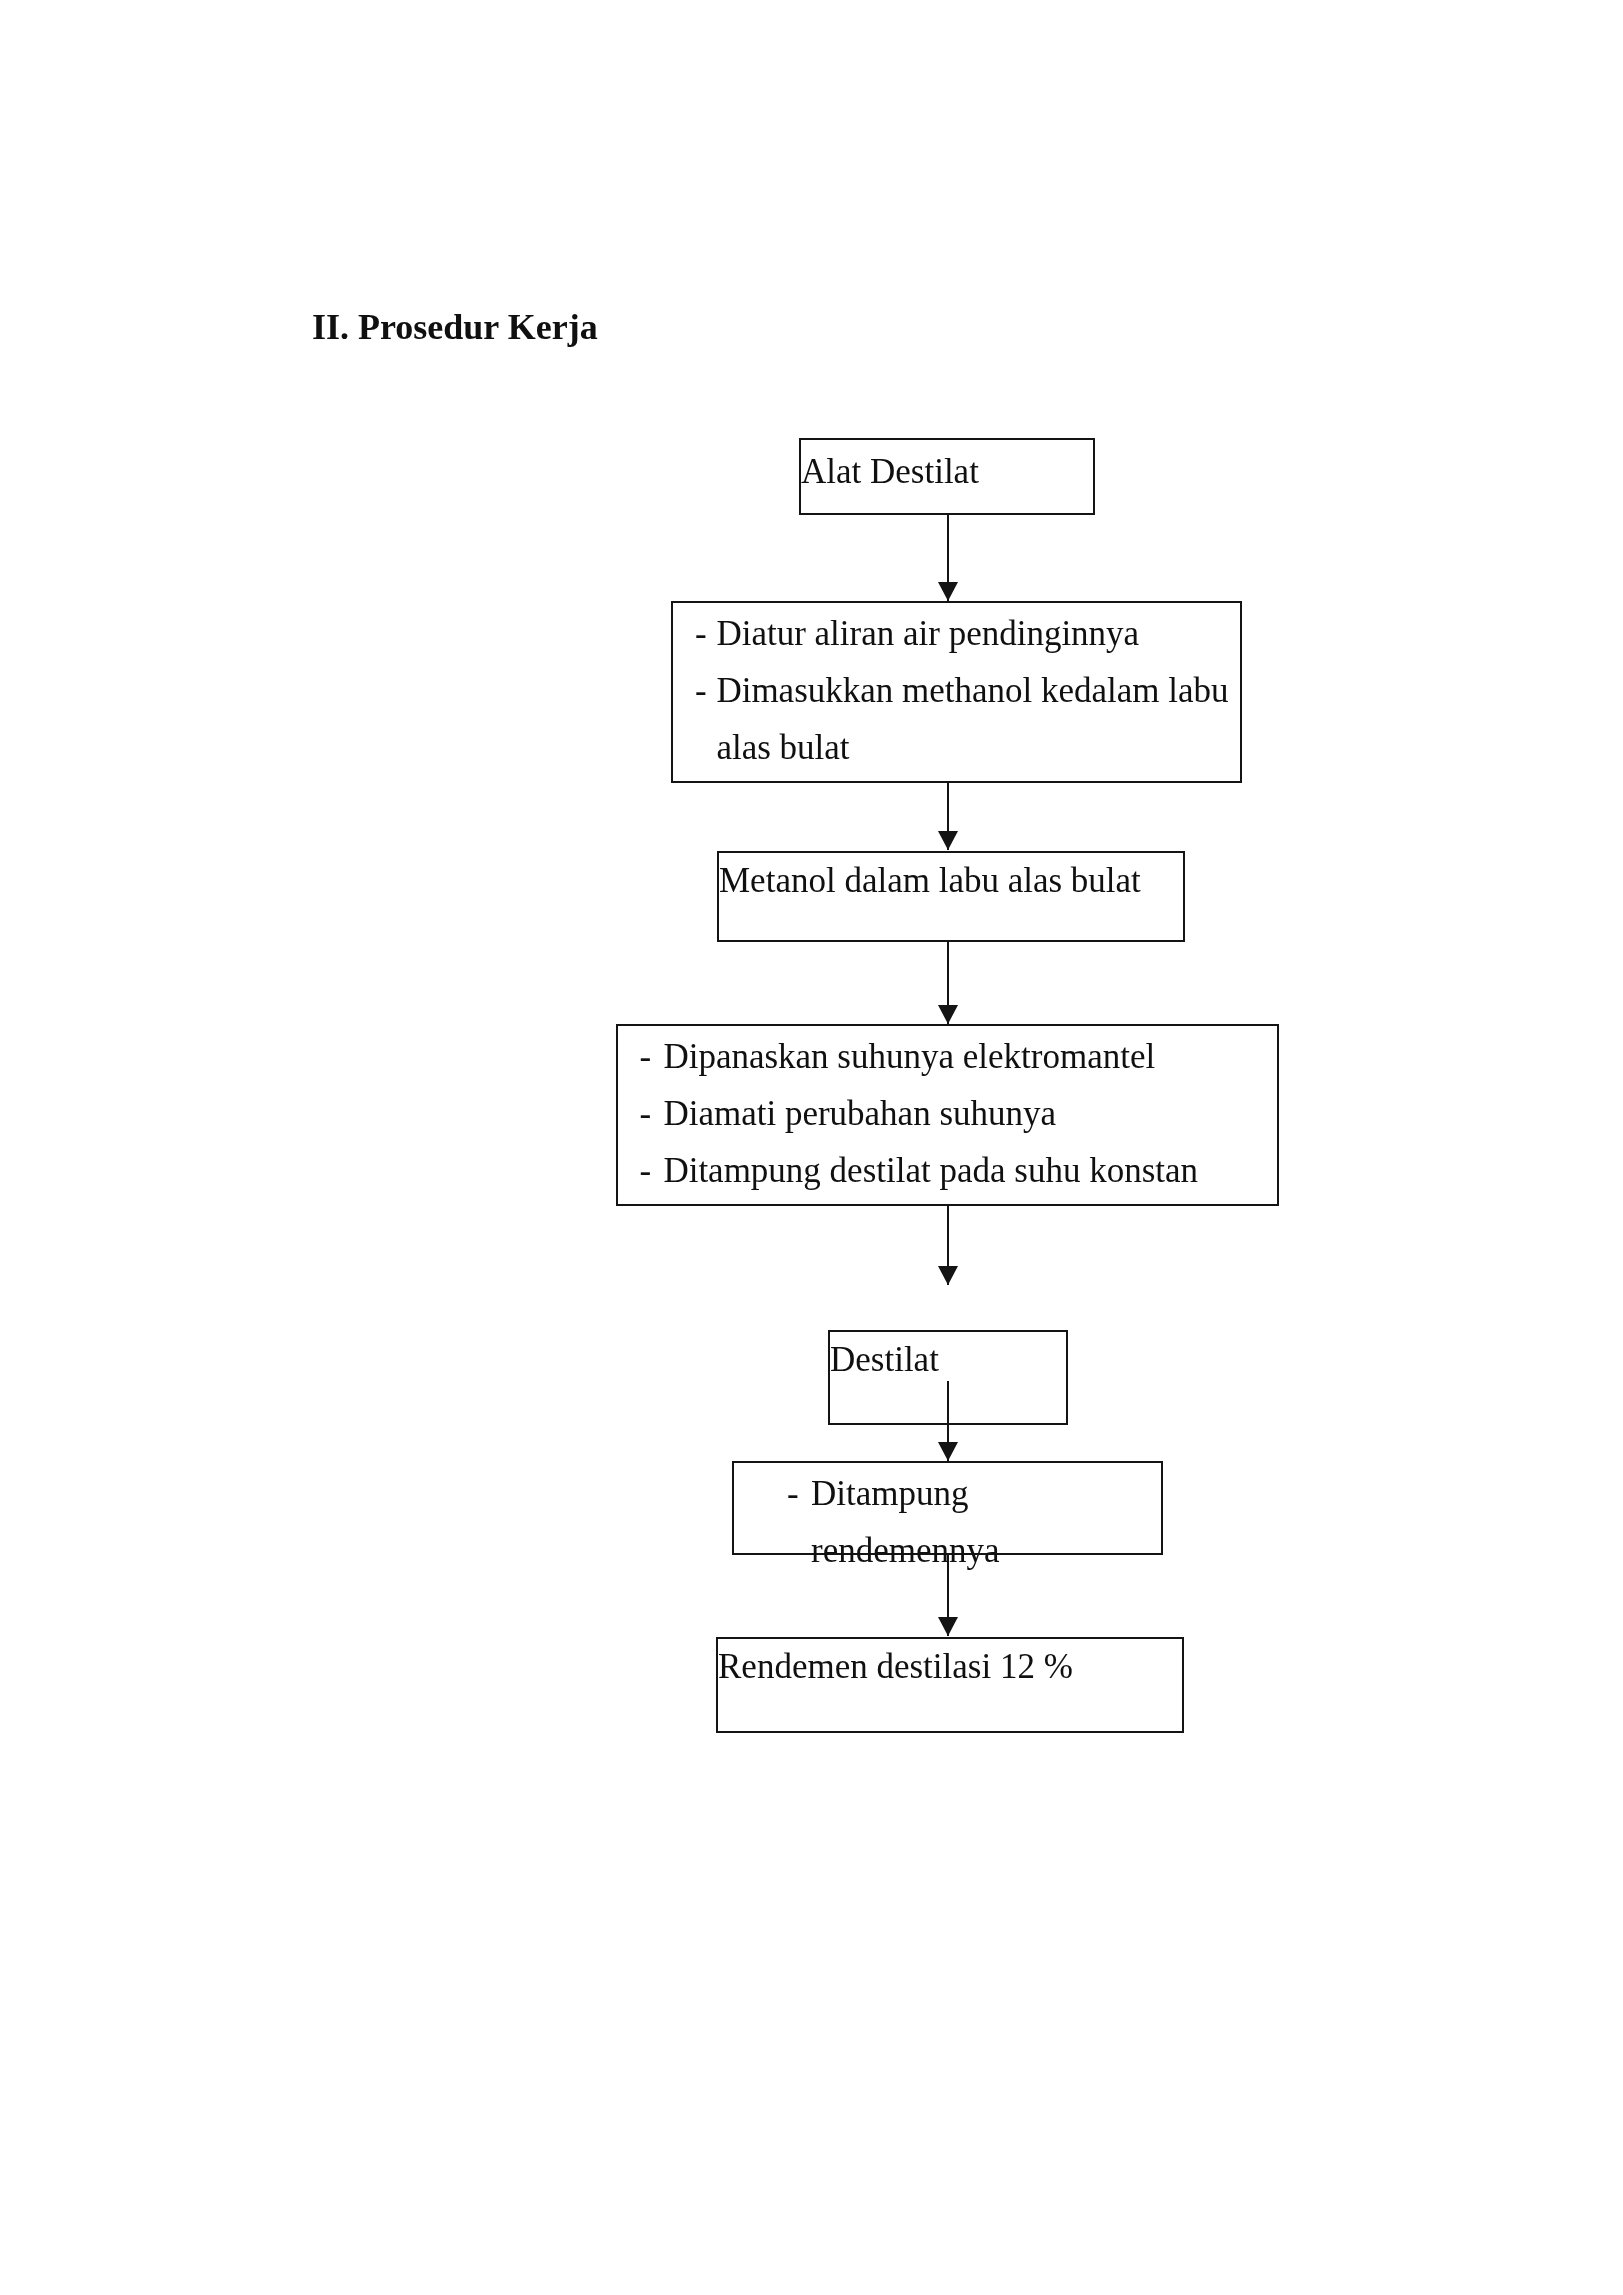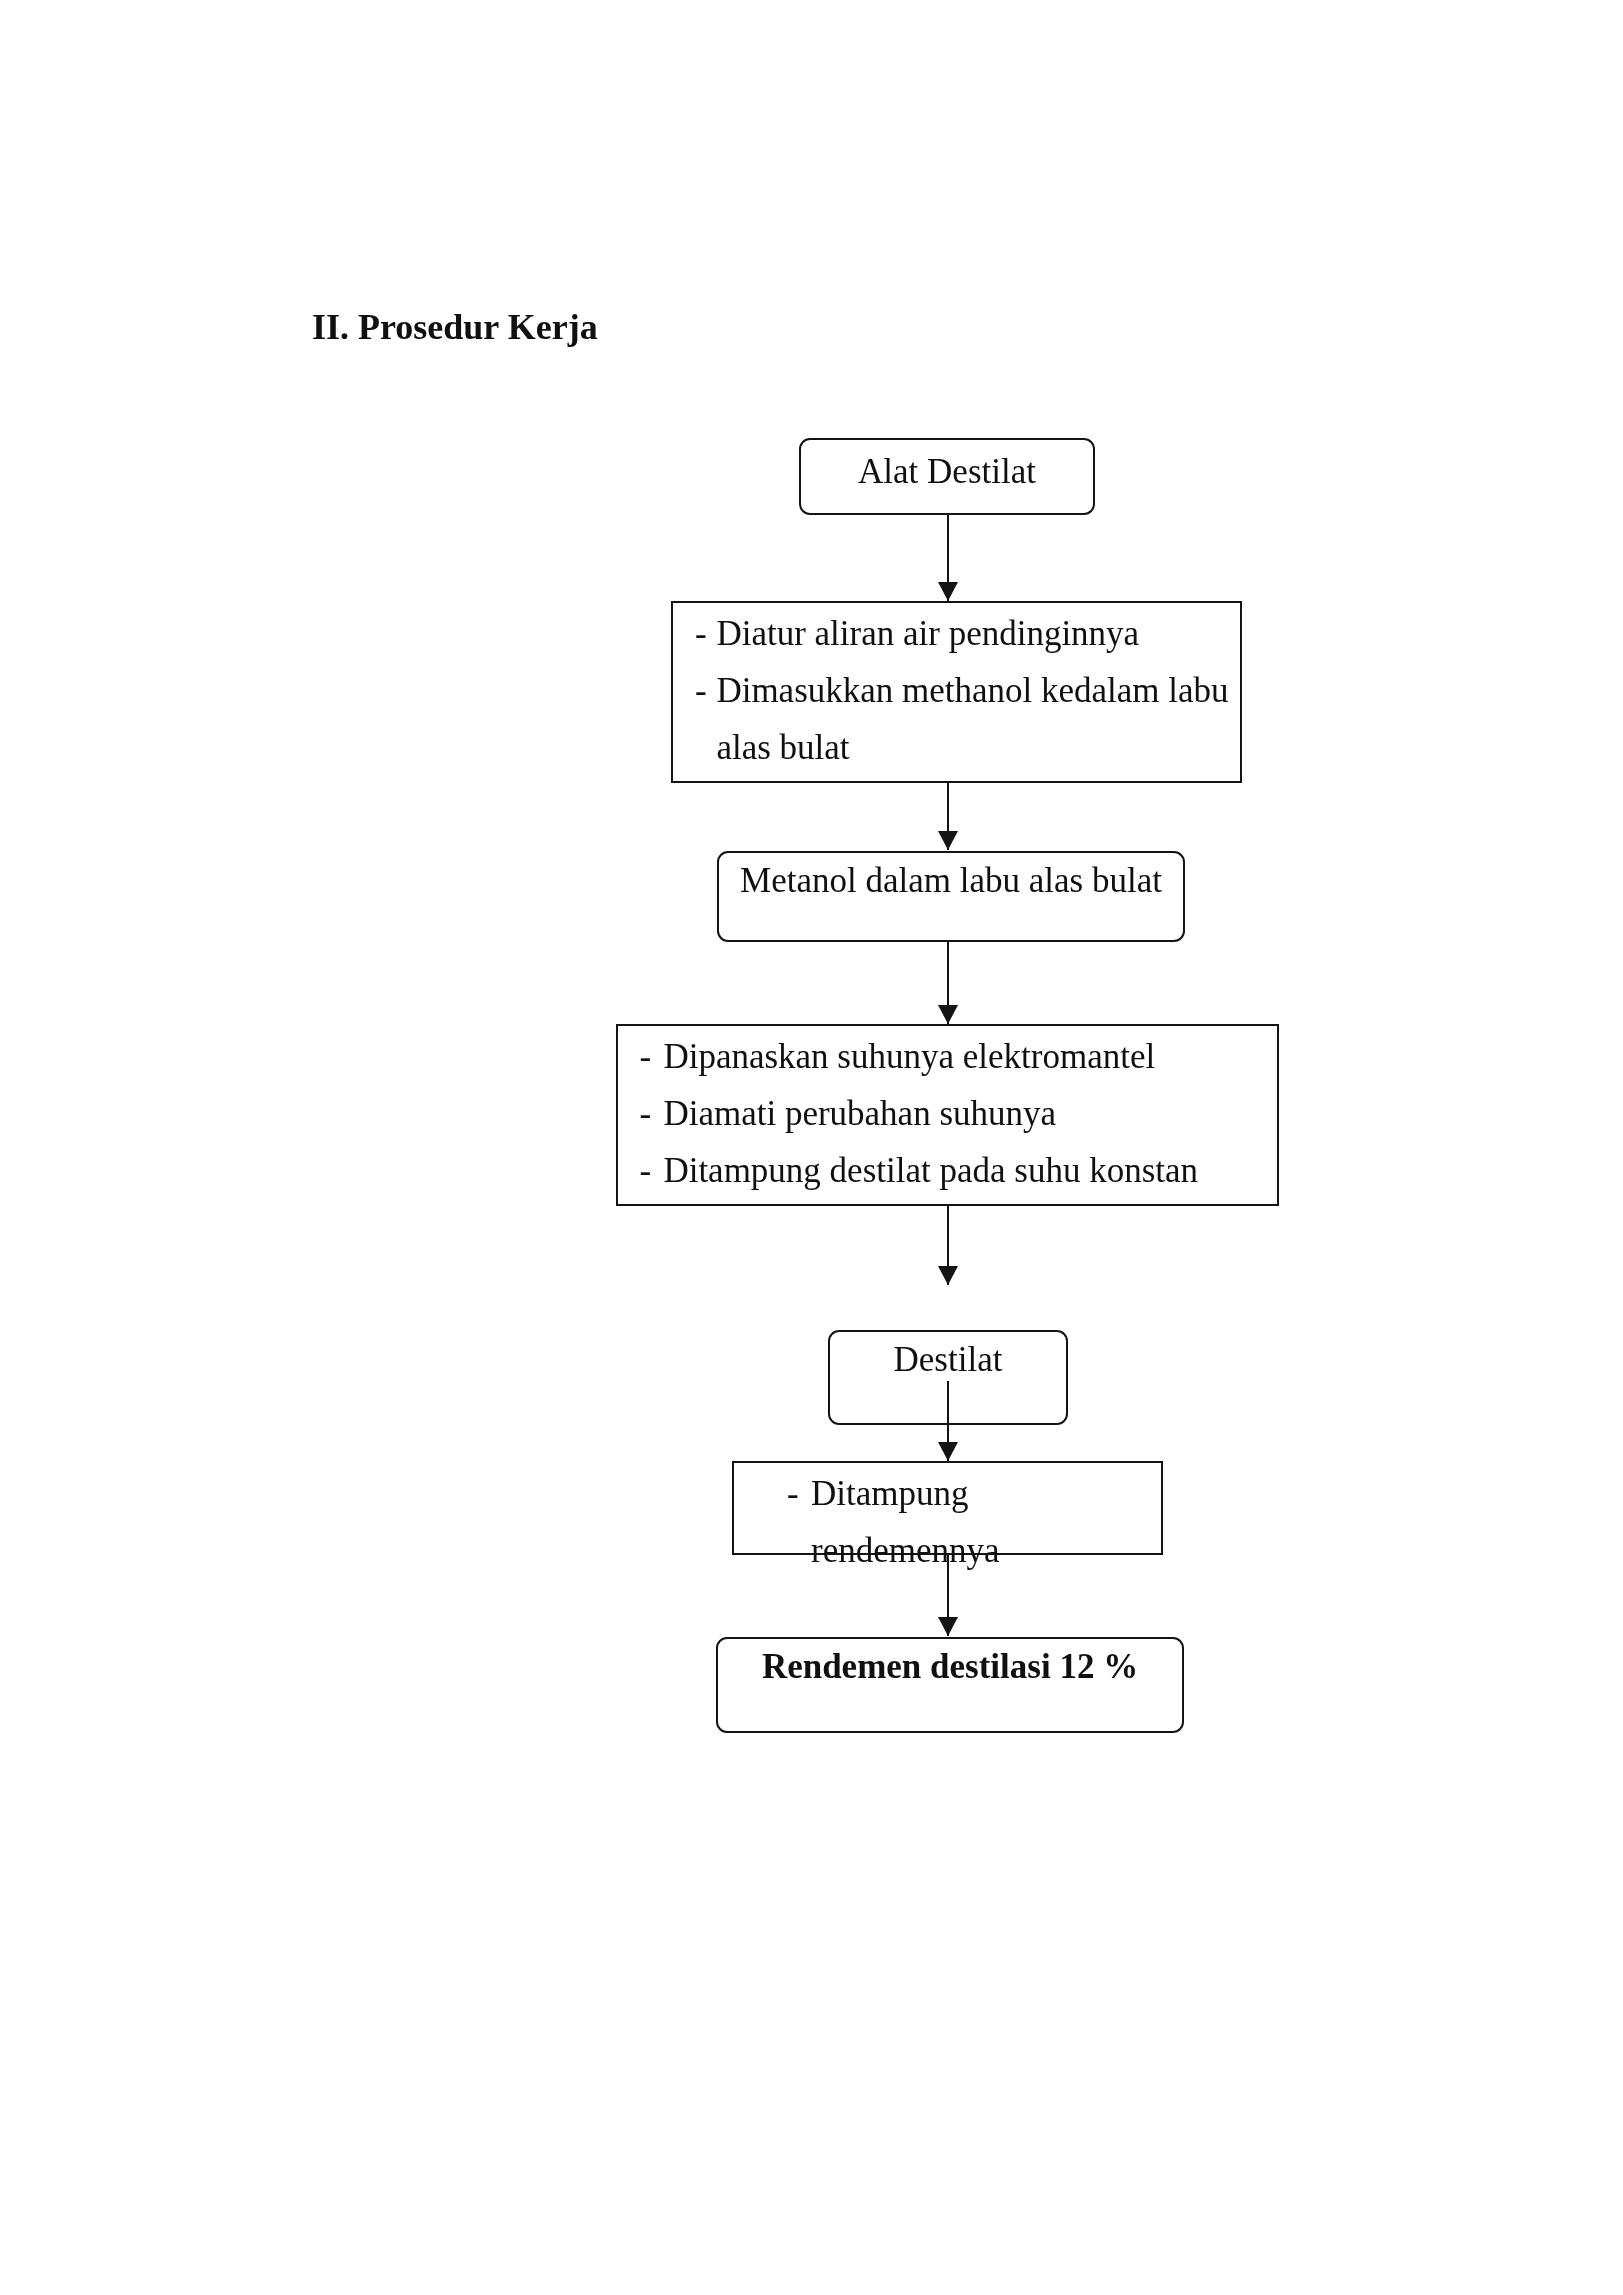--- a/index.html
+++ b/index.html
@@ -23,25 +23,25 @@
 
   .node {
     position: absolute;
     box-sizing: border-box;
     border: 2.4px solid #141414;
     background: #ffffff;
     font-size: 35px;
   }
 
   
-  .node.label-box { text-align: center; line-height: 35px; border-radius: 11px; }
+  .node.label-box { line-height: 35px; }
   #box1 { left: 799px; top: 438px;  width: 296px; height: 77px;  padding-top: 13.5px; }
   #box3 { left: 717px;  top: 851px; width: 468px; height: 91px; padding-top: 9.5px; }
   #box5 { left: 828px; top: 1286px; width: 240px; height: 95px; padding-top: 10.3px; margin-top: 44px; }
-  #box7 { left: 716px;  top: 1637px; width: 468px; height: 96px; padding-top: 10.3px; font-weight: bold; }
+  #box7 { left: 716px;  top: 1637px; width: 468px; height: 96px; padding-top: 10.3px; }
 
   
   .node.steps-box { text-align: left; }
   #box2 { left: 671px; top: 601px;  width: 571px; height: 182px; padding: 1.6px 6.3px 0 22px; }
   #box4 { left: 616px; top: 1024px; width: 663px; height: 182px; padding: 1.6px 6.3px 0 21.4px; }
   #box6 { left: 732px; top: 1461px; width: 431px; height: 94px; padding: 1.6px 6.3px 0 53px; }
 
   .bullet-line { display: flex; line-height: 57px; align-items: flex-start; }
   .bullet-dash { flex: 0 0 21.4px; }
   #box4 .bullet-dash, #box6 .bullet-dash { flex-basis: 24px; }

